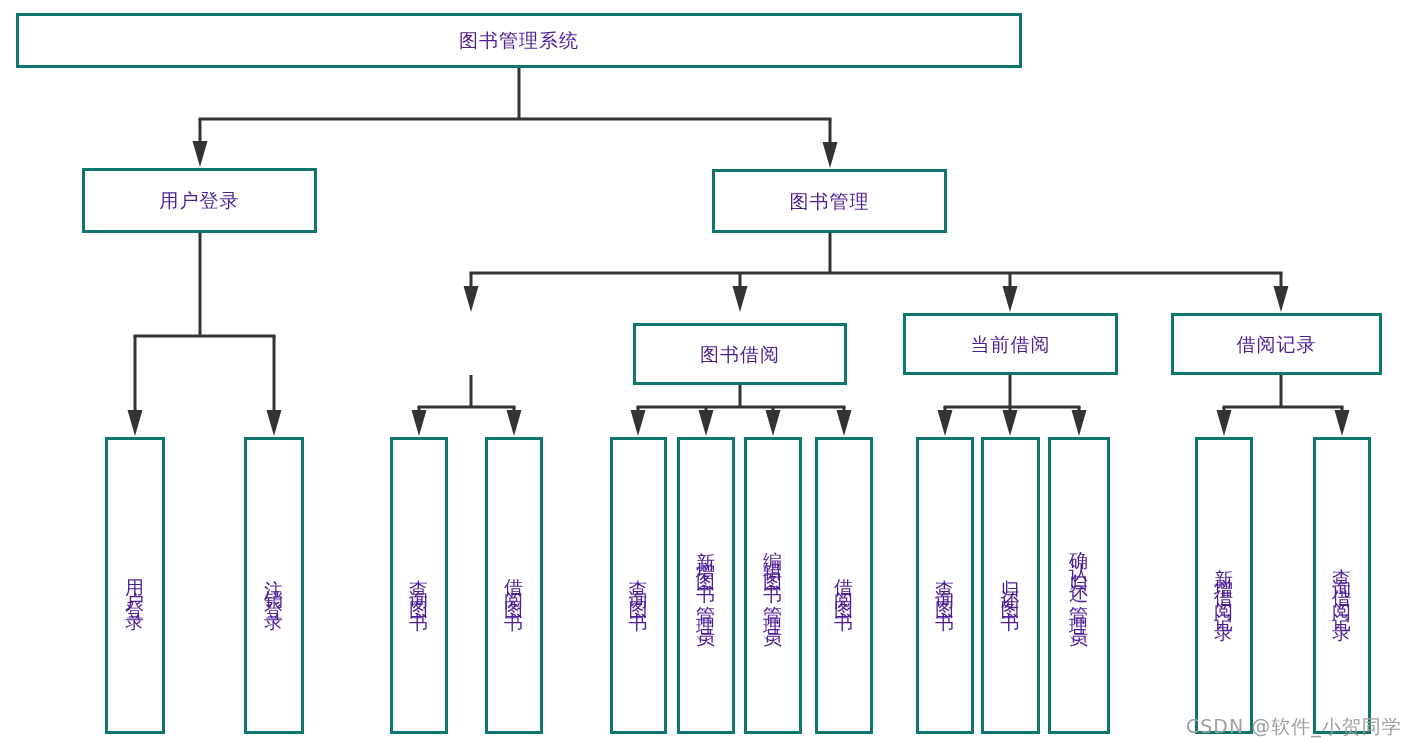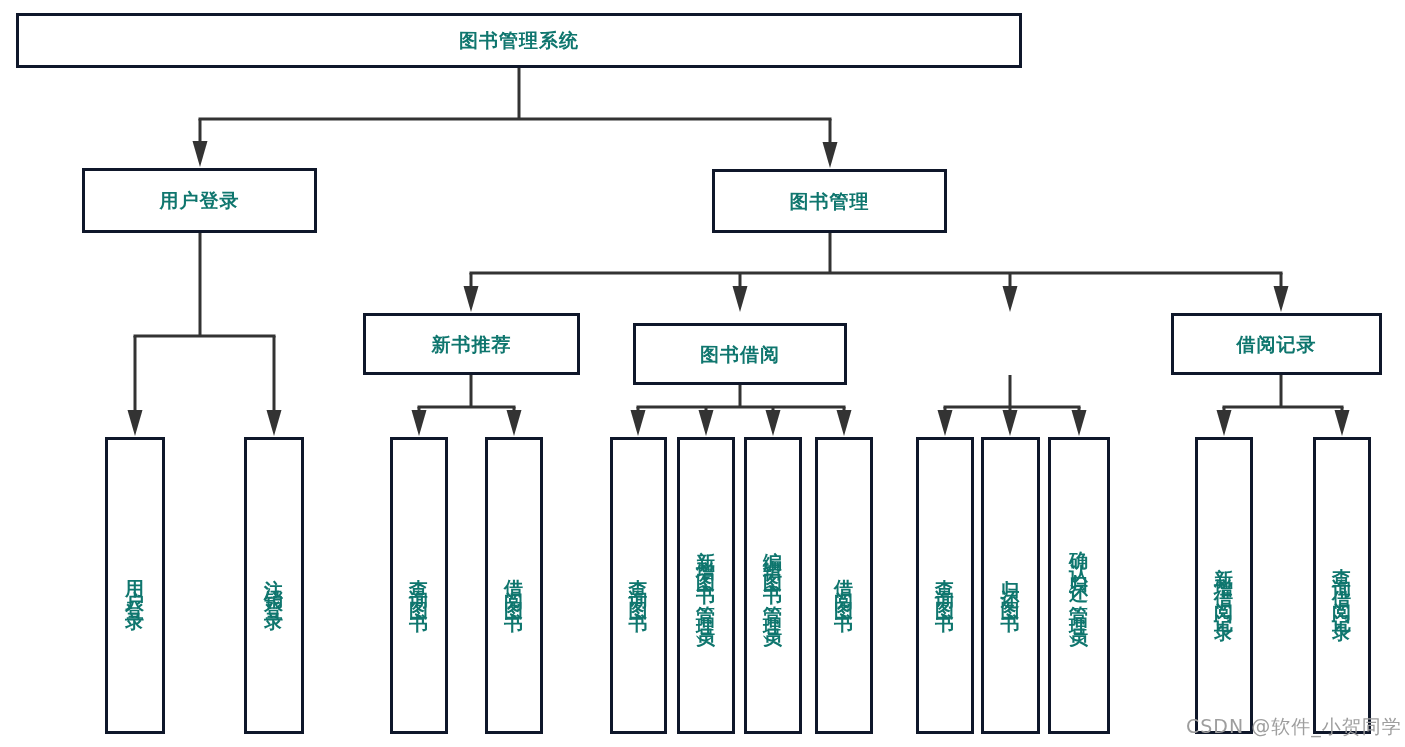--- a/index.html
+++ b/index.html
@@ -27,28 +27,27 @@
     stroke-width: 3;
   }
   .connector-svg polygon {
     fill: #333333;
     stroke: none;
   }
   .node {
     position: absolute;
     box-sizing: border-box;
     background: #ffffff;
-    border: 3px solid #0f172a;
-    color: #0f766e;
+    border: 3px solid #0f766e;
+    color: #4c1d95;
     display: flex;
     align-items: center;
     justify-content: center;
     font-size: 19px;
     line-height: 1;
-    font-weight: bold;
   }
   .hbox {
     letter-spacing: 1px;
   }
   .vbox span {
     writing-mode: vertical-rl;
     text-orientation: mixed;
     letter-spacing: 11px;
     white-space: nowrap;
   }
@@ -142,22 +141,22 @@
       <line x1="1342" y1="407" x2="1342" y2="418"></line>
       <polygon points="1334.5,410 1349.5,410 1342,436"></polygon>
     </g>
   </svg>
 
   <div class="node hbox" style="left:16px; top:13px; width:1006px; height:55px;">图书管理系统</div>
 
   <div class="node hbox" style="left:82px; top:168px; width:235px; height:65px;">用户登录</div>
   <div class="node hbox" style="left:712px; top:169px; width:235px; height:64px;">图书管理</div>
 
-  <div class="node hbox" style="left:363px; top:313px; width:217px; height:62px;">新书推荐</div>
   <div class="node hbox" style="left:633px; top:323px; width:214px; height:62px;">图书借阅</div>
+  <div class="node hbox" style="left:903px; top:313px; width:215px; height:62px;">当前借阅</div>
   <div class="node hbox" style="left:1171px; top:313px; width:211px; height:62px;">借阅记录</div>
 
   <div class="node vbox" style="left:105px; top:437px; width:60px; height:297px;">
     <span>用户登录</span>
   </div>
   <div class="node vbox" style="left:244px; top:437px; width:60px; height:297px;">
     <span>注销登录</span>
   </div>
 
   <div class="node vbox" style="left:390px; top:437px; width:58px; height:297px;">

